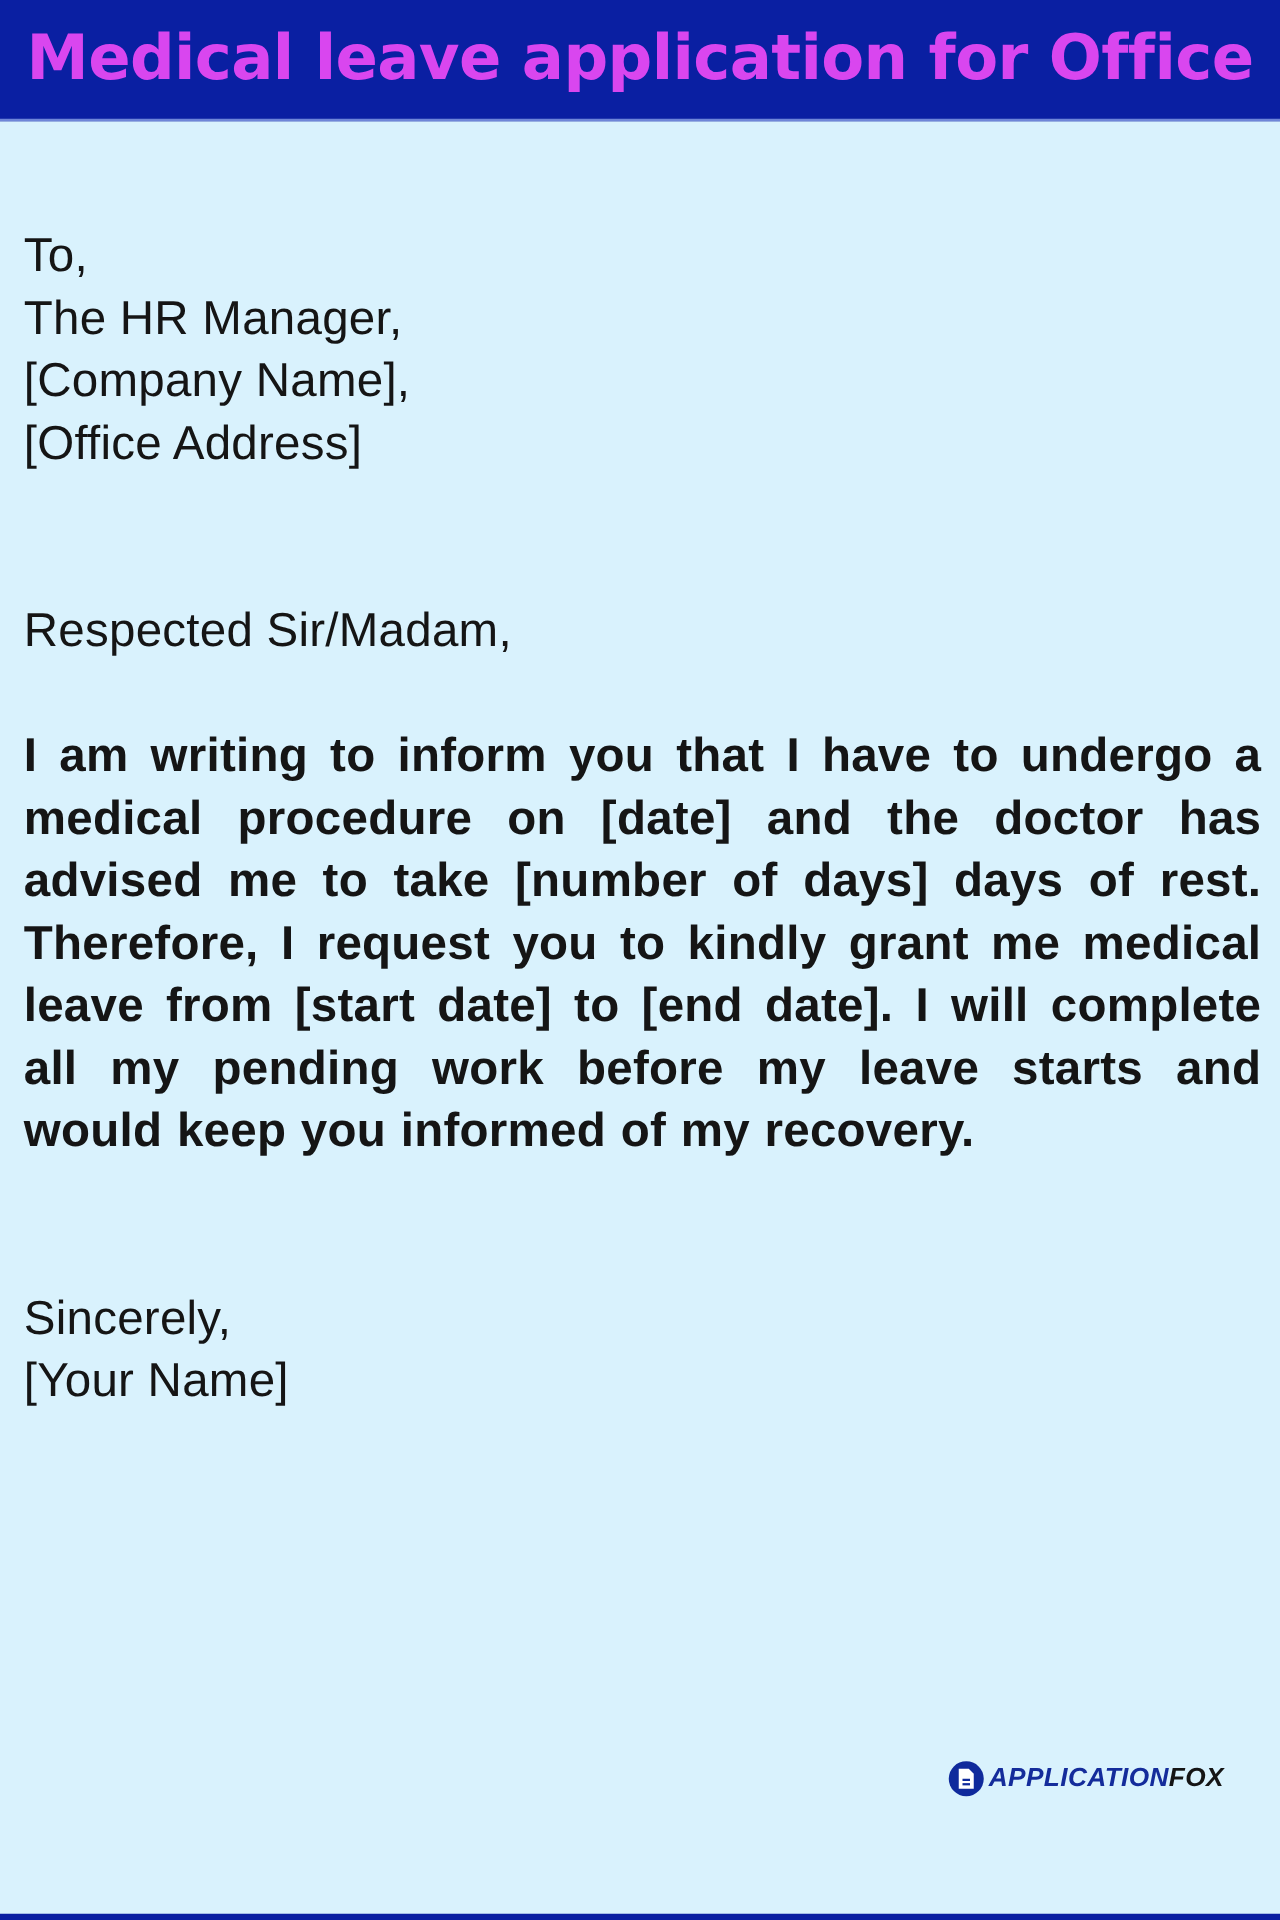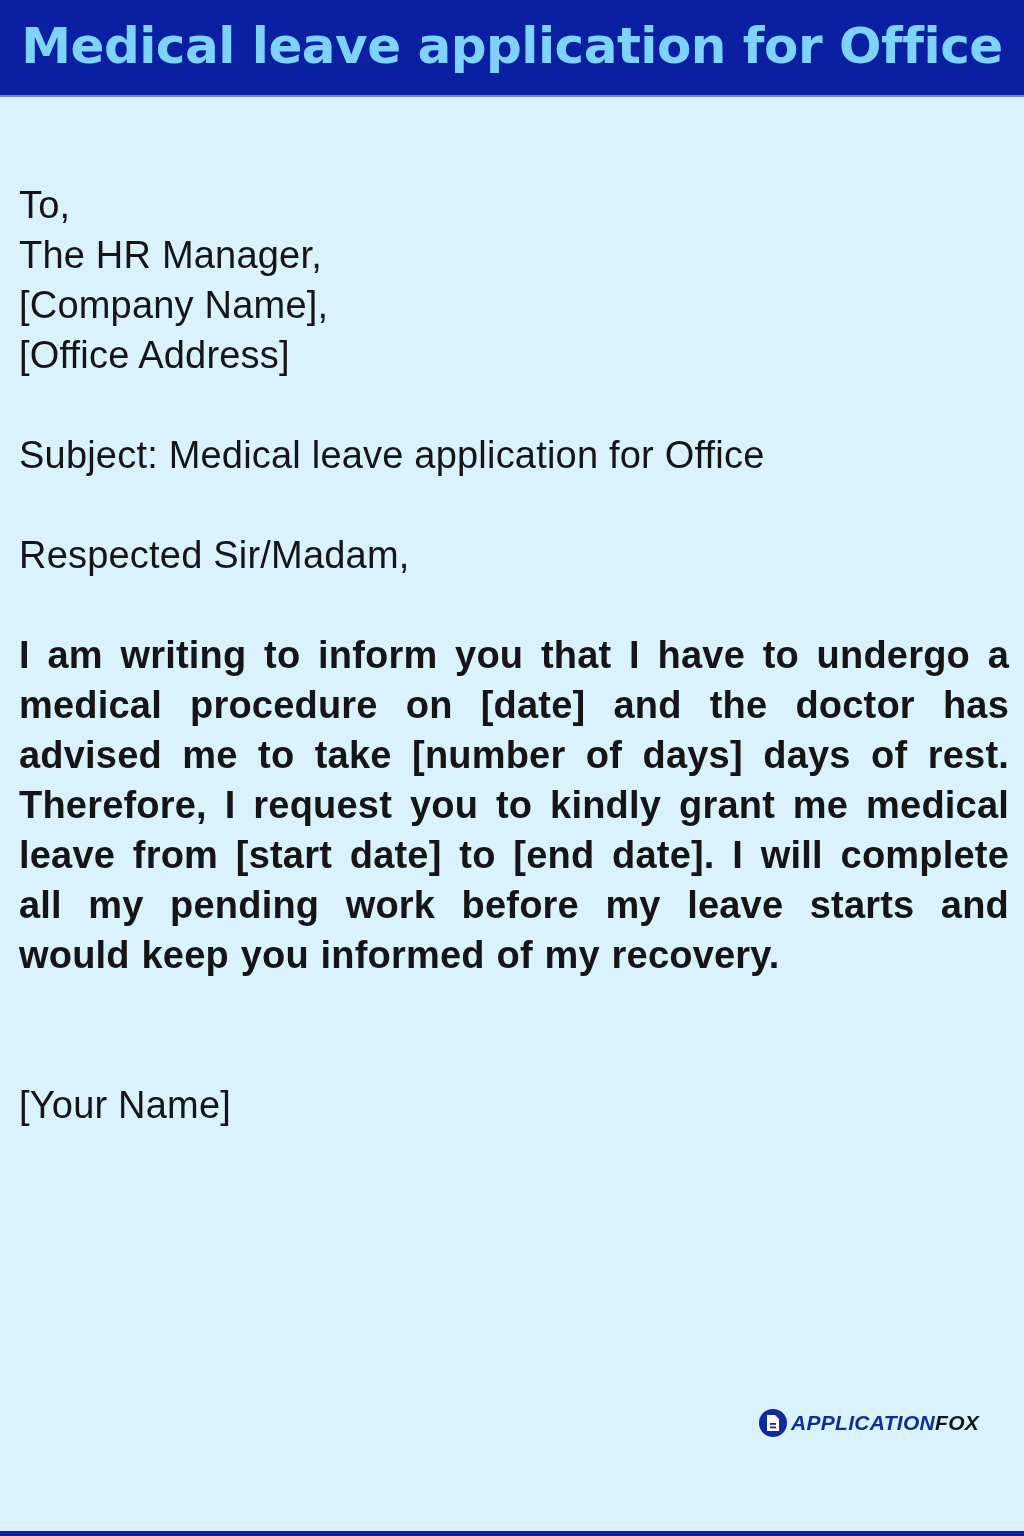--- a/index.html
+++ b/index.html
@@ -21,21 +21,21 @@
       width: 1024px;
       height: 97px;
       background: #0a1fa2;
       border-bottom: 2px solid #6f86d8;
       box-sizing: border-box;
       display: flex;
       align-items: center;
       justify-content: center;
     }
     .header-title {
-      color: #7dd3fc;
+      color: #d946ef;
       font-family: "DejaVu Sans", "Liberation Sans", sans-serif;
       font-weight: bold;
       font-size: 50px;
       letter-spacing: -0.5px;
       white-space: nowrap;
       margin-top: -4px;
     }
     .letter {
       position: absolute;
       left: 19px;
@@ -96,27 +96,27 @@
 <div class="header">
   <div class="header-title">Medical leave application for Office</div>
 </div>
 
 <div class="letter">
   <span class="line">To,</span>
   <span class="line">The HR Manager,</span>
   <span class="line">[Company Name],</span>
   <span class="line">[Office Address]</span>
   <span class="gap"></span>
-  <span class="line">Subject: Medical leave application for Office</span>
   <span class="gap"></span>
   <span class="line">Respected Sir/Madam,</span>
   <span class="gap"></span>
   <span class="paragraph">I am writing to inform you that I have to undergo a medical procedure on [date] and the doctor has advised me to take [number of days] days of rest. Therefore, I request you to kindly grant me medical leave from [start date] to [end date]. I will complete all my pending work before my leave starts and would keep you informed of my recovery.</span>
   <span class="gap"></span>
   <span class="gap"></span>
+  <span class="line">Sincerely,</span>
   <span class="line">[Your Name]</span>
 </div>
 
 <div class="logo">
   <span class="logo-icon">
     <svg width="16" height="18" viewBox="0 0 16 18">
       <path d="M2 1 H10 L14 5 V17 H2 Z" fill="#ffffff"></path>
       <rect x="5" y="9" width="6" height="1.8" fill="#0f2a9c"></rect>
       <rect x="5" y="12.5" width="6" height="1.8" fill="#0f2a9c"></rect>
     </svg>

